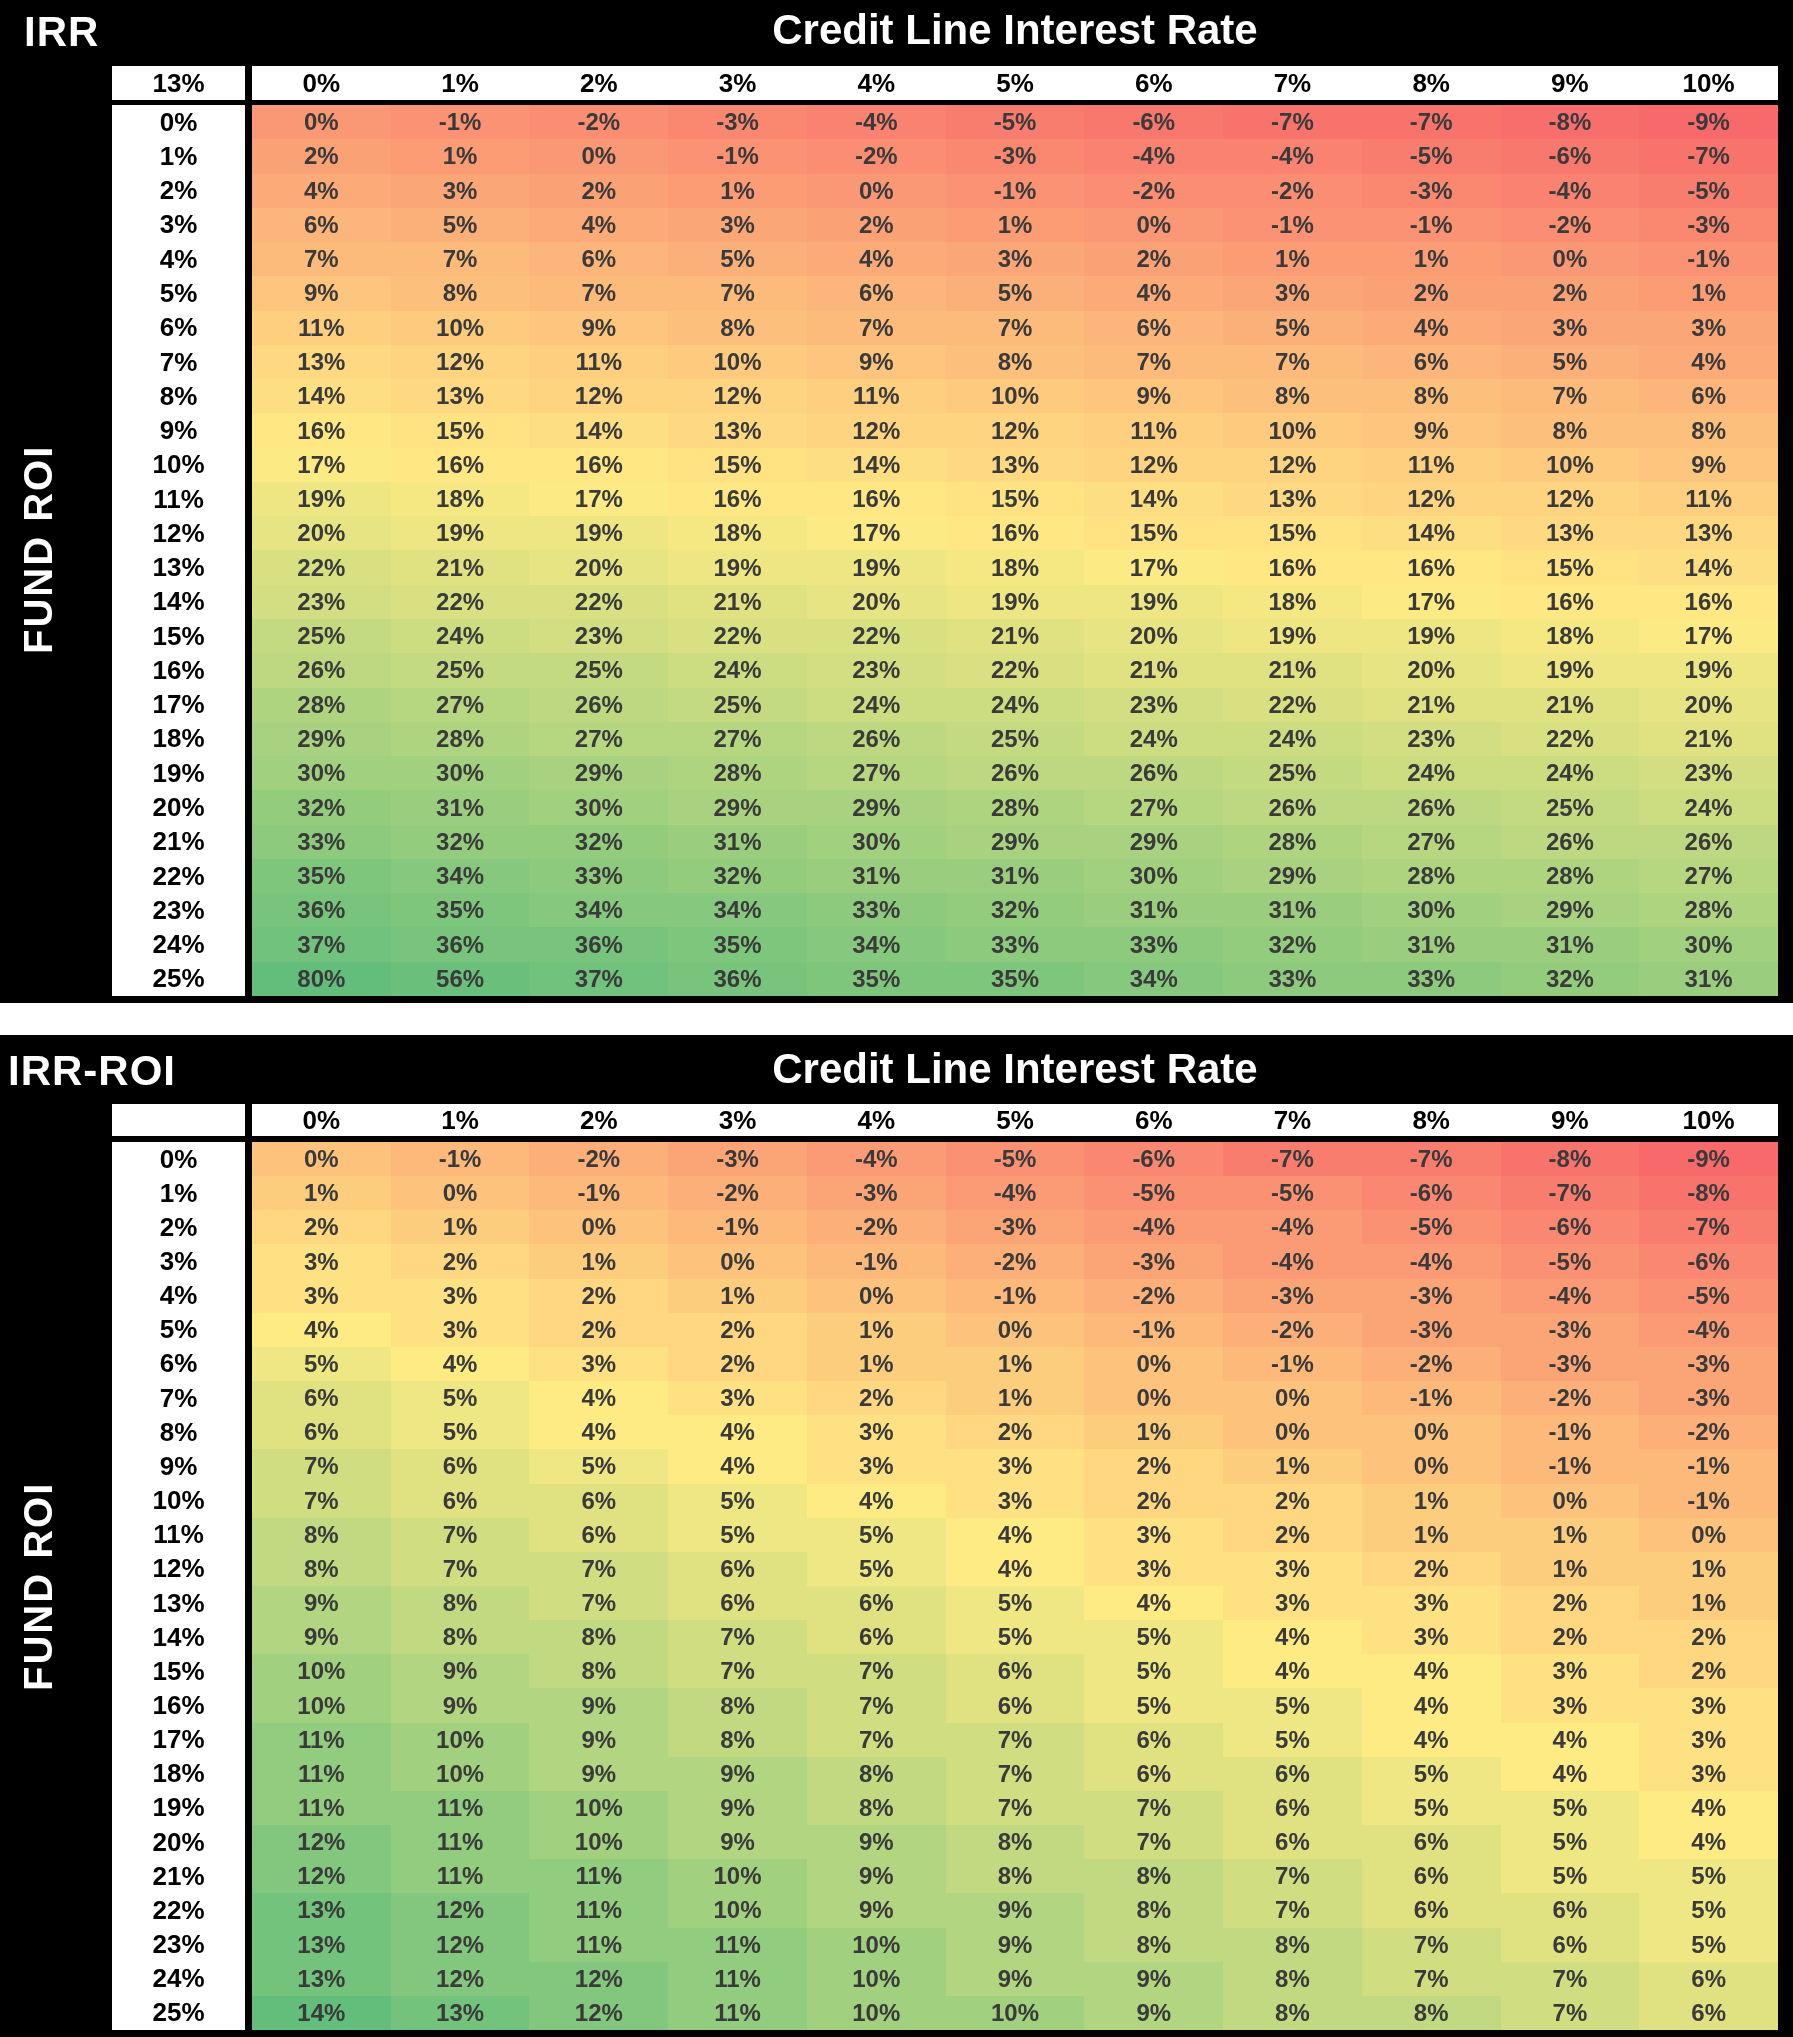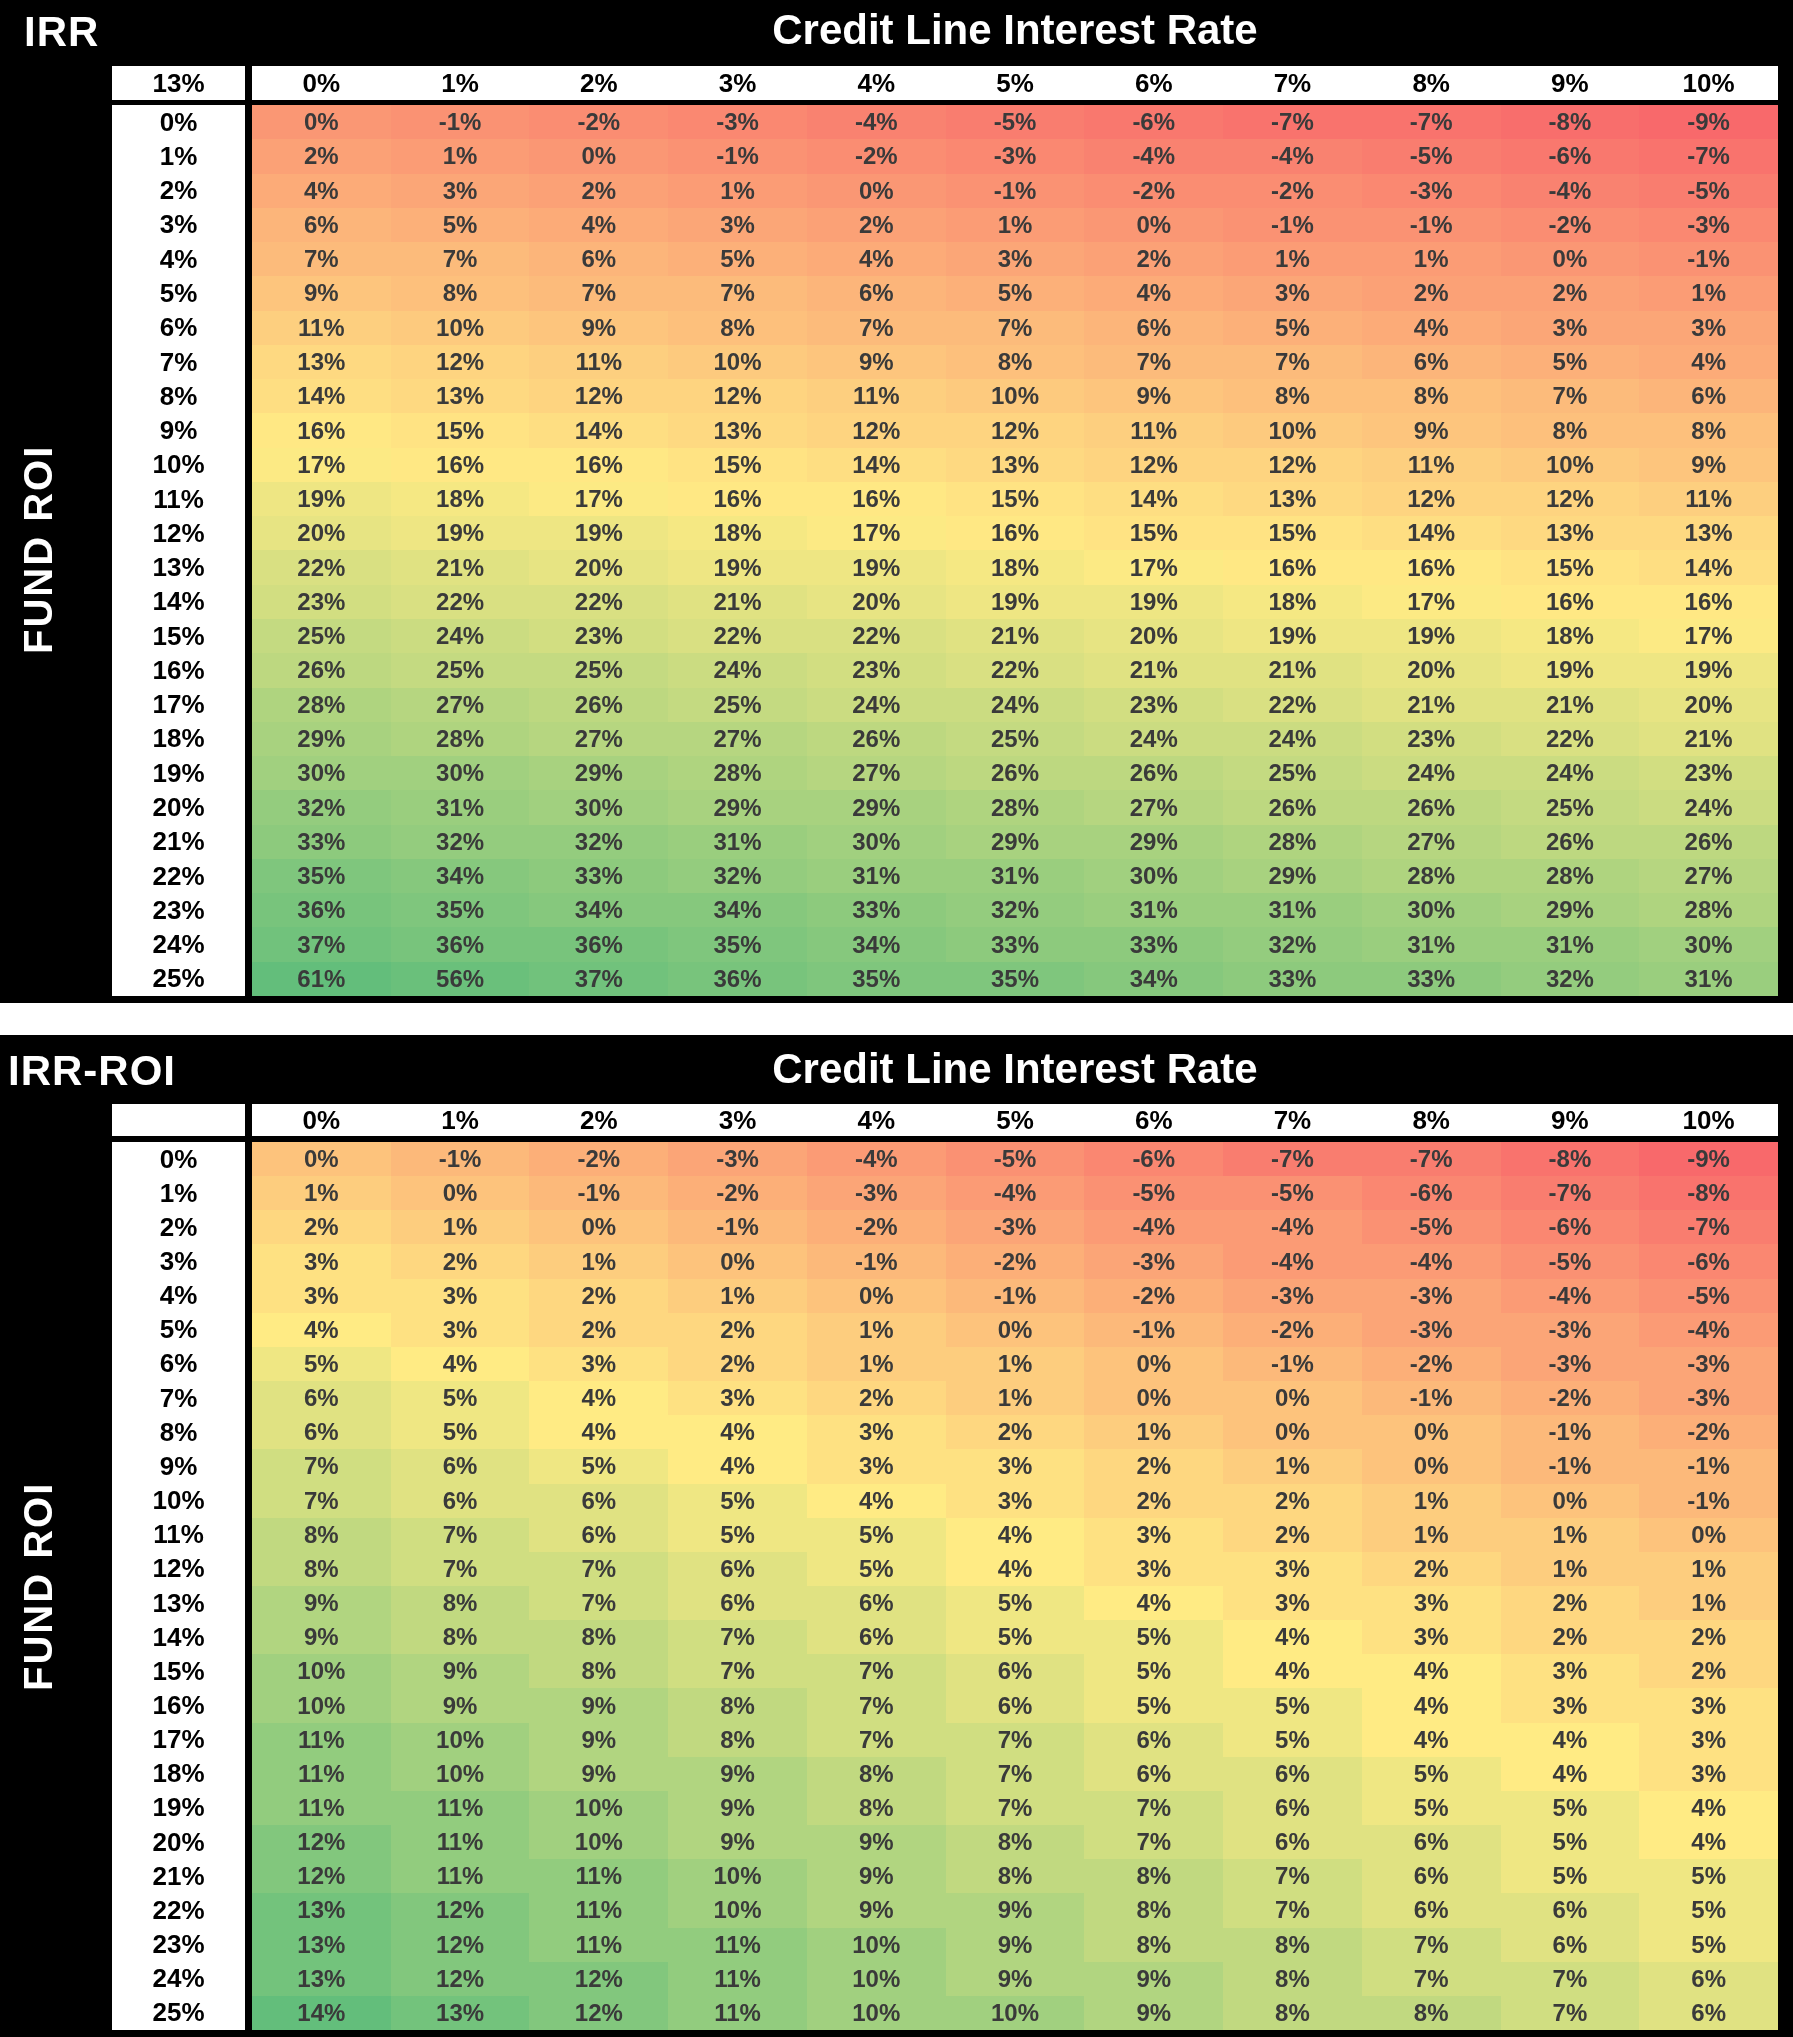--- a/index.html
+++ b/index.html
@@ -427,21 +427,21 @@
         <div class="cell" style="background: rgb(120, 196, 124);">36%</div>
         <div class="cell" style="background: rgb(120, 196, 124);">36%</div>
         <div class="cell" style="background: rgb(127, 198, 125);">35%</div>
         <div class="cell" style="background: rgb(134, 200, 125);">34%</div>
         <div class="cell" style="background: rgb(141, 202, 125);">33%</div>
         <div class="cell" style="background: rgb(141, 202, 125);">33%</div>
         <div class="cell" style="background: rgb(148, 204, 126);">32%</div>
         <div class="cell" style="background: rgb(154, 206, 126);">31%</div>
         <div class="cell" style="background: rgb(154, 206, 126);">31%</div>
         <div class="cell" style="background: rgb(161, 208, 127);">30%</div>
-        <div class="cell" style="background: rgb(99, 190, 123);">61%</div>
+        <div class="cell" style="background: rgb(99, 190, 123);">80%</div>
         <div class="cell" style="background: rgb(106, 192, 123);">56%</div>
         <div class="cell" style="background: rgb(113, 194, 124);">37%</div>
         <div class="cell" style="background: rgb(120, 196, 124);">36%</div>
         <div class="cell" style="background: rgb(127, 198, 125);">35%</div>
         <div class="cell" style="background: rgb(127, 198, 125);">35%</div>
         <div class="cell" style="background: rgb(134, 200, 125);">34%</div>
         <div class="cell" style="background: rgb(141, 202, 125);">33%</div>
         <div class="cell" style="background: rgb(141, 202, 125);">33%</div>
         <div class="cell" style="background: rgb(148, 204, 126);">32%</div>
         <div class="cell" style="background: rgb(154, 206, 126);">31%</div>

